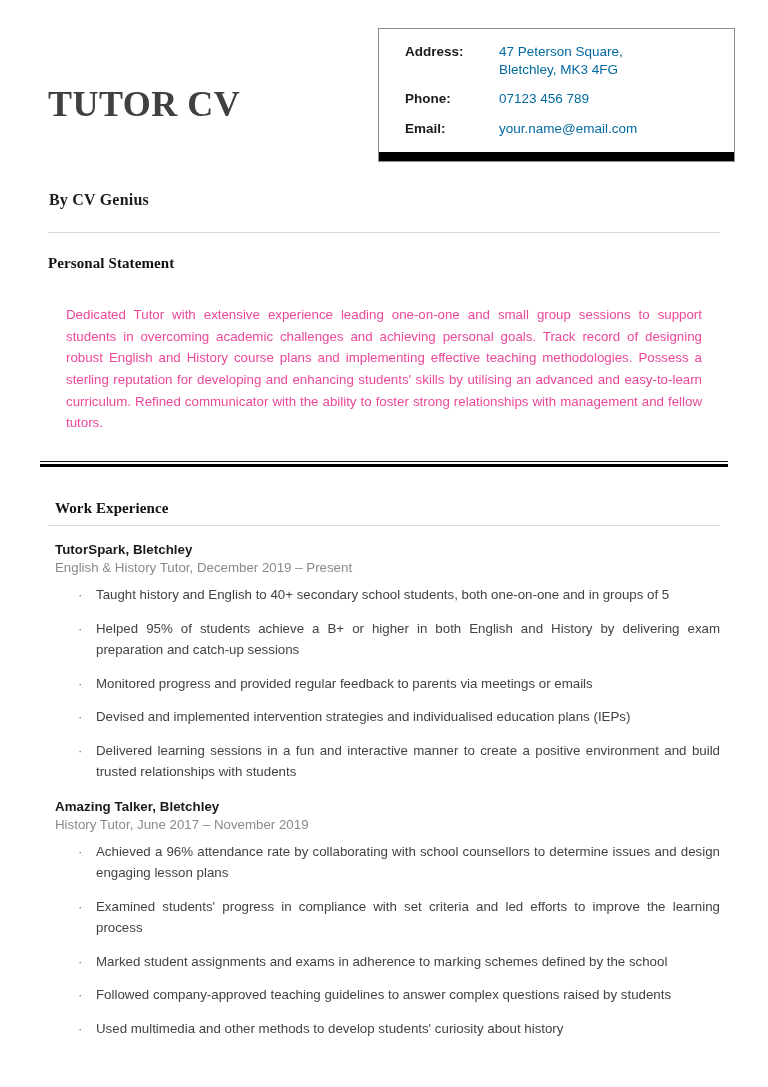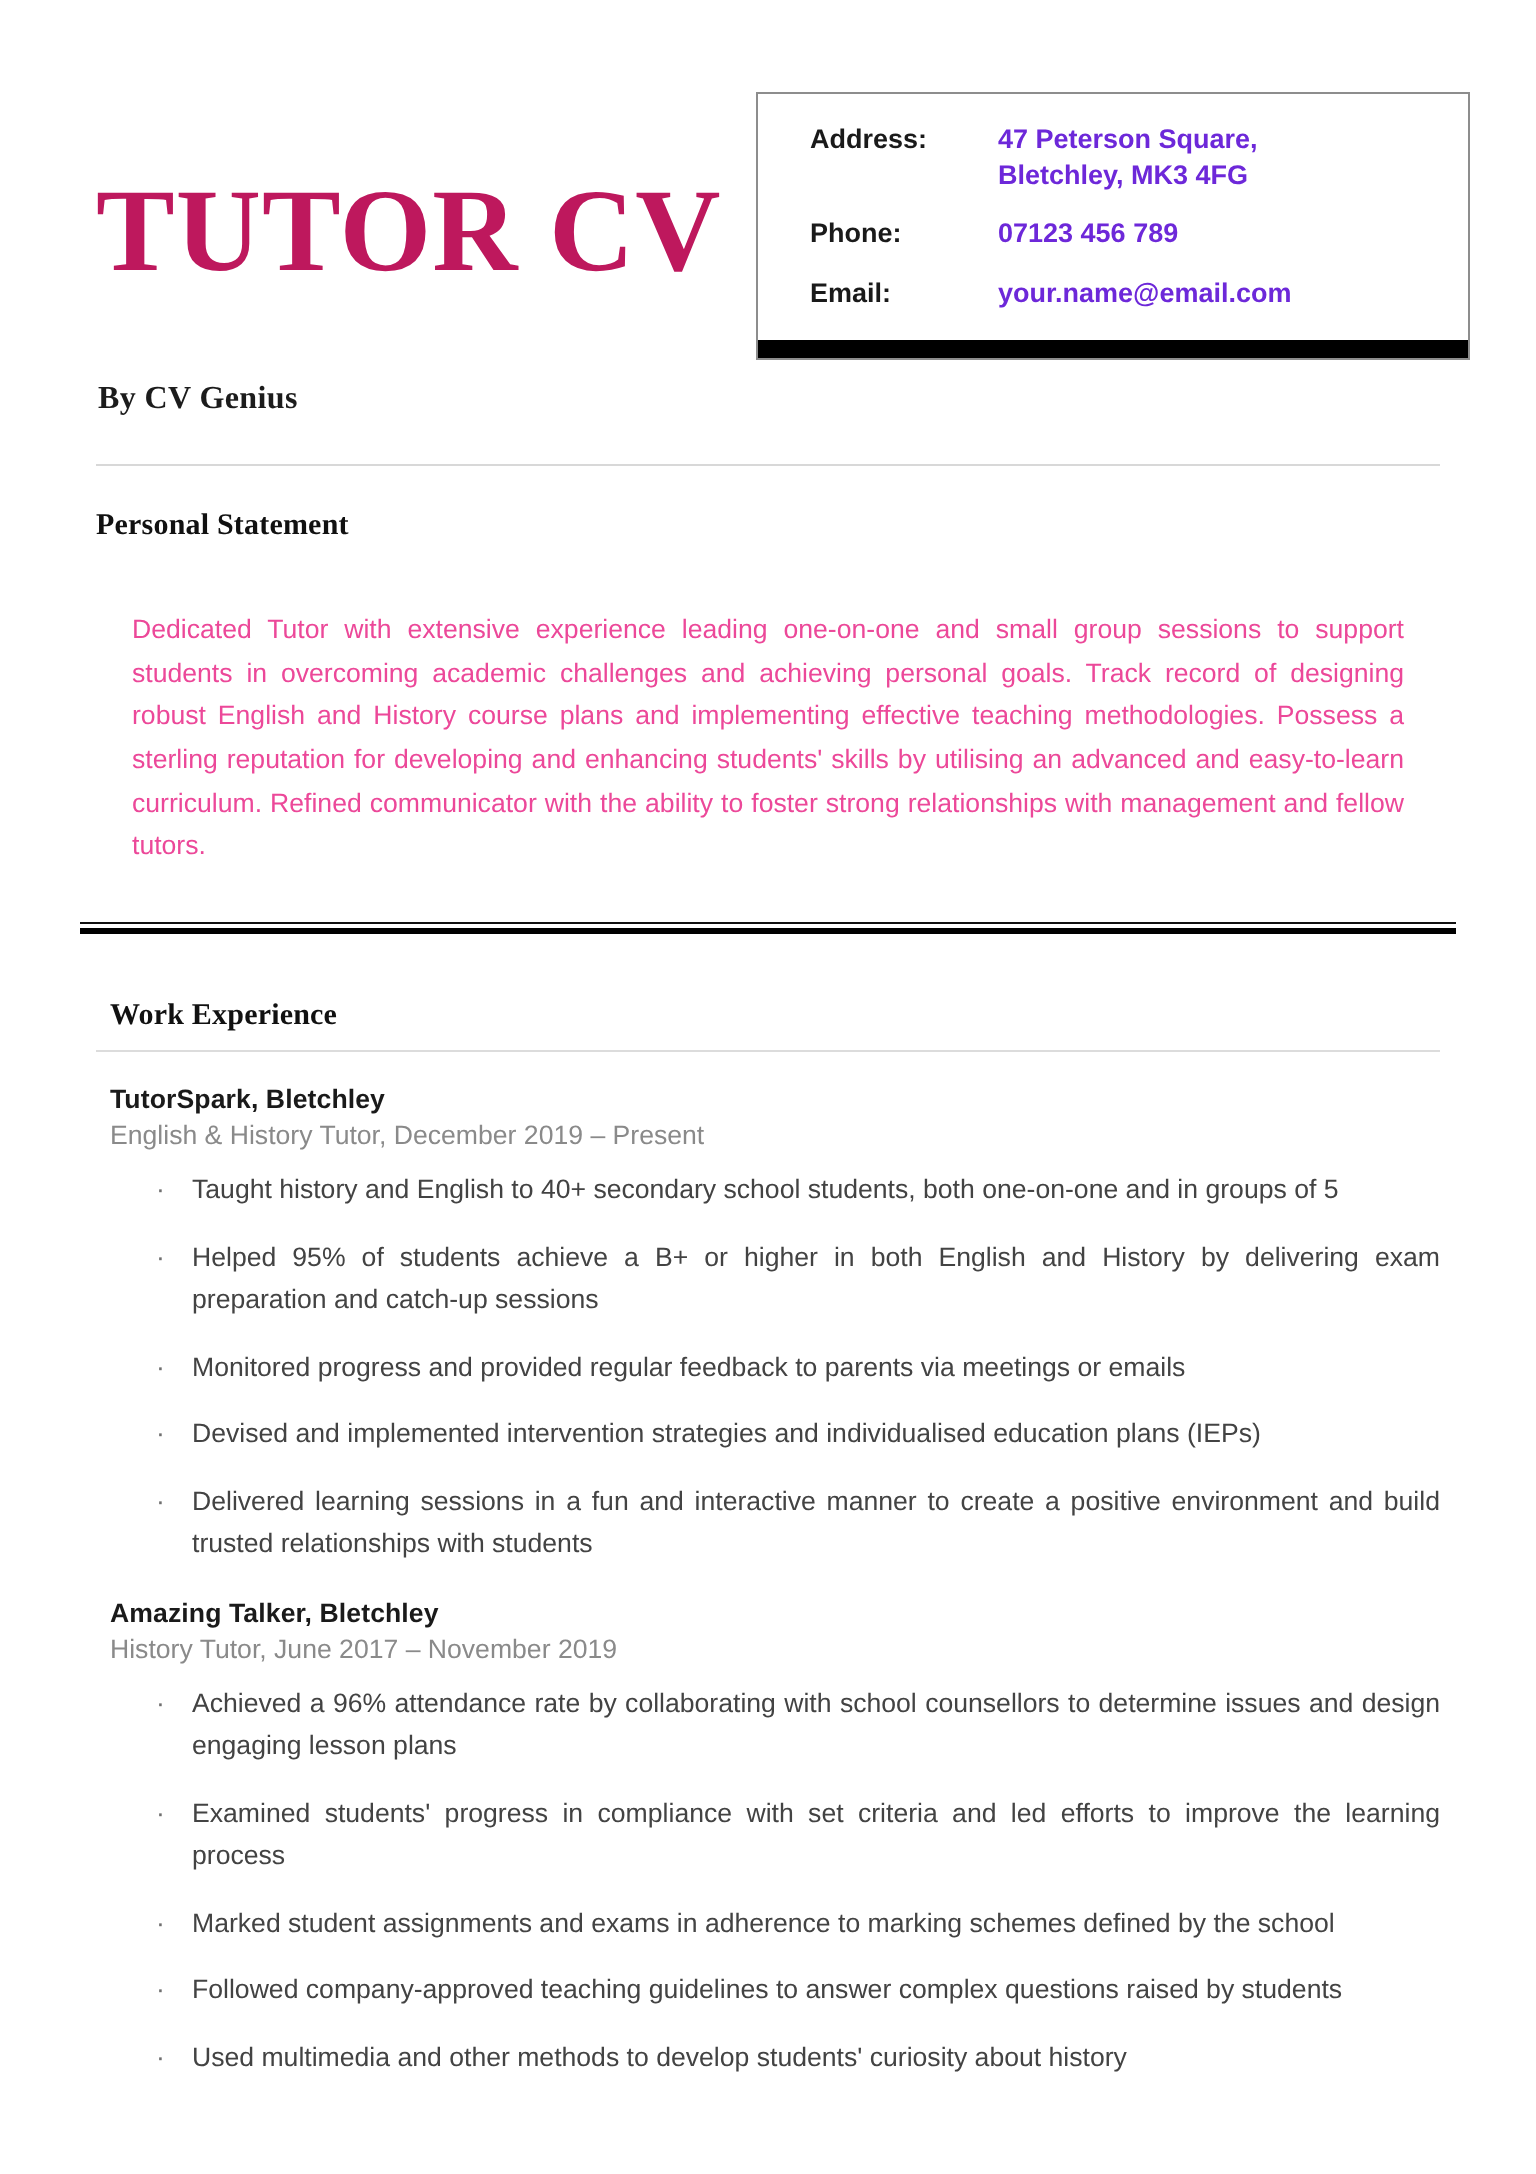--- a/index.html
+++ b/index.html
@@ -29,44 +29,44 @@
   }
   .title-block {
     position: absolute;
     left: 48px;
     top: 86px;
     width: 320px;
   }
   .cv-title {
     font-family: "Liberation Serif", serif;
     font-weight: bold;
-    font-size: 59px;
+    font-size: 36px;
     line-height: 1;
     letter-spacing: 0.5px;
-    color: #be185d;
+    color: #404040;
     margin: 0;
     white-space: nowrap;
   }
   .cv-byline {
     font-family: "Liberation Serif", serif;
     font-weight: bold;
     font-size: 16px;
     color: #1c1c1c;
     margin: 1px;
     position: absolute;
     top: 104px;
     left: 0;
     letter-spacing: 0.2px;
   }
 
   
   .contact-box {
     position: absolute;
     left: 378px;
-    top: 46px;
+    top: 28px;
     width: 357px;
     box-sizing: border-box;
     border: 1px solid #8d8d8d;
     background: #ffffff;
   }
   .contact-inner {
     padding: 14px 18px 12px 26px;
   }
   .contact-table {
     border-collapse: collapse;
@@ -80,22 +80,22 @@
   }
   .contact-table tr:last-child td { padding-bottom: 2px; }
   .c-label {
     font-weight: bold;
     color: #1a1a1a;
     white-space: nowrap;
     width: 84px;
     padding-right: 10px !important;
   }
   .c-value {
-    color: #6d28d9;
-    font-weight: bold;
+    color: #0369a1;
+    font-weight: normal;
   }
   .contact-bar {
     height: 9px;
     background: #000000;
   }
 
   
   .rule-light {
     height: 1px;
     background: #d8d8d8;

